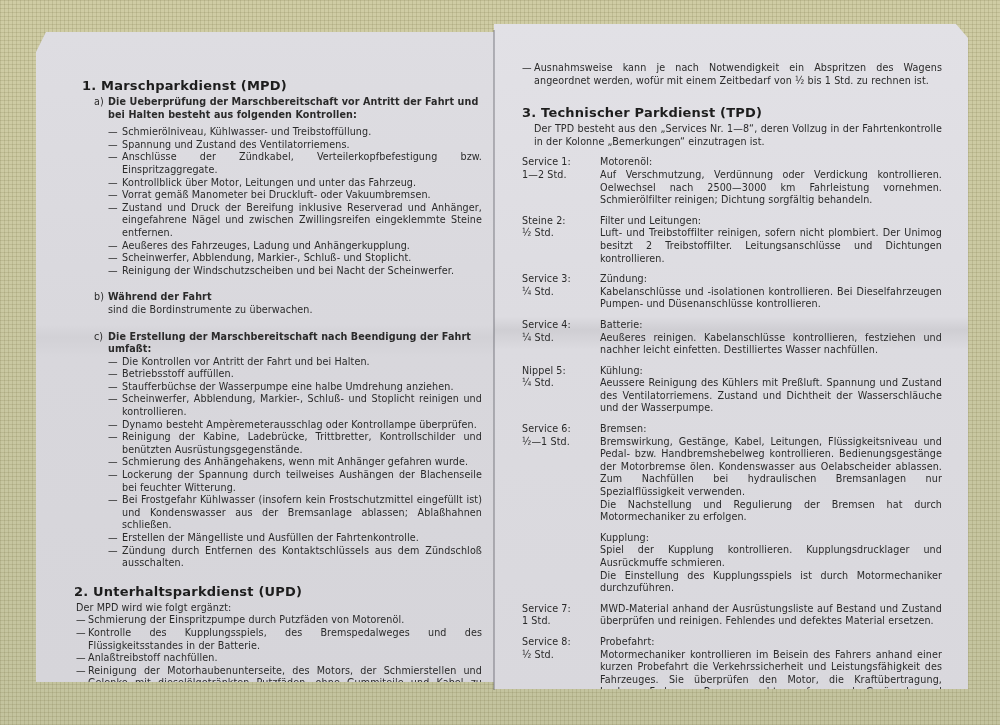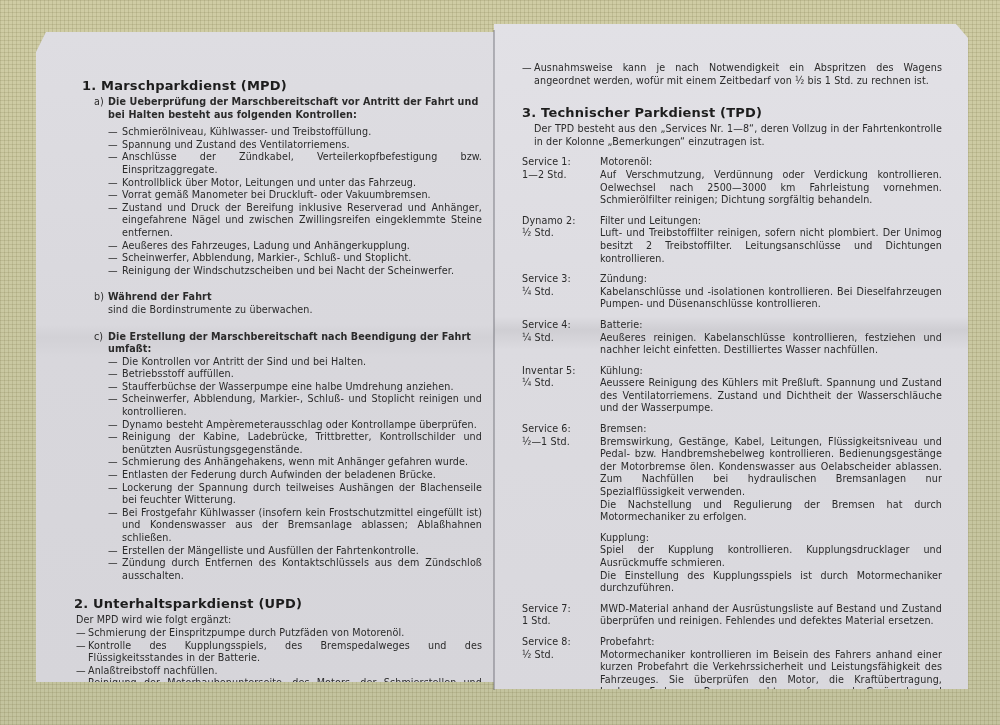--- a/index.html
+++ b/index.html
@@ -78,28 +78,27 @@
           </div>
         <div class="sub-body">sind die Bordinstrumente zu überwachen.</div>
       </div>
       <div class="gap2"></div>
       <div class="sub">
         <div class="sub-head">
             <span class="lbl">c)</span>
             <span>Die Erstellung der Marschbereitschaft nach Beendigung der Fahrt umfaßt:</span>
           </div>
         <ul class="dash" style="margin-top:0">
-          <li>Die Kontrollen vor Antritt der Sind und bei Halten.</li>
+          <li>Die Kontrollen vor Antritt der Fahrt und bei Halten.</li>
           <li>Betriebsstoff auffüllen.</li>
           <li>Staufferbüchse der Wasserpumpe eine halbe Umdrehung anziehen.</li>
           <li>Scheinwerfer, Abblendung, Markier-, Schluß- und Stoplicht reinigen und kontrollieren.</li>
           <li>Dynamo besteht Ampèremeterausschlag oder Kontrollampe überprüfen.</li>
           <li>Reinigung der Kabine, Ladebrücke, Trittbretter, Kontrollschilder und benützten Ausrüstungsgegenstände.</li>
           <li>Schmierung des Anhängehakens, wenn mit Anhänger gefahren wurde.</li>
-          <li>Entlasten der Federung durch Aufwinden der beladenen Brücke.</li>
           <li>Lockerung der Spannung durch teilweises Aushängen der Blachenseile bei feuchter Witterung.</li>
           <li>Bei Frostgefahr Kühlwasser (insofern kein Frostschutzmittel eingefüllt ist) und Kondenswasser aus der Bremsanlage ablassen; Ablaßhahnen schließen.</li>
           <li>Erstellen der Mängelliste und Ausfüllen der Fahrtenkontrolle.</li>
           <li>Zündung durch Entfernen des Kontaktschlüssels aus dem Zündschloß ausschalten.</li>
         </ul>
       </div>
       <div class="gap2"></div>
       <h2 style="margin-left:-8px">2. Unterhaltsparkdienst (UPD)</h2>
       <div style="margin-left:-6px">
         <p>Der MPD wird wie folgt ergänzt:</p>
@@ -137,21 +136,21 @@
             <div>Service 1:</div>
             <div>1—2 Std.</div>
           </div>
         <div class="body">
             <div class="title">Motorenöl:</div>
             <div>Auf Verschmutzung, Verdünnung oder Verdickung kontrollieren. Oelwechsel nach 2500—3000 km Fahrleistung vornehmen. Schmierölfilter reinigen; Dichtung sorgfältig behandeln.</div>
           </div>
       </div>
       <div class="svc">
         <div class="meta">
-            <div>Dynamo 2:</div>
+            <div>Steine 2:</div>
             <div>½ Std.</div>
           </div>
         <div class="body">
             <div class="title">Filter und Leitungen:</div>
             <div>Luft- und Treibstoffilter reinigen, sofern nicht plombiert. Der Unimog besitzt 2 Treibstoffilter. Leitungsanschlüsse und Dichtungen kontrollieren.</div>
           </div>
       </div>
       <div class="svc">
         <div class="meta">
             <div>Service 3:</div>
@@ -167,21 +166,21 @@
             <div>Service 4:</div>
             <div>¼ Std.</div>
           </div>
         <div class="body">
             <div class="title">Batterie:</div>
             <div>Aeußeres reinigen. Kabelanschlüsse kontrollieren, festziehen und nachher leicht einfetten. Destilliertes Wasser nachfüllen.</div>
           </div>
       </div>
       <div class="svc">
         <div class="meta">
-            <div>Inventar 5:</div>
+            <div>Nippel 5:</div>
             <div>¼ Std.</div>
           </div>
         <div class="body">
             <div class="title">Kühlung:</div>
             <div>Aeussere Reinigung des Kühlers mit Preßluft. Spannung und Zustand des Ventilatorriemens. Zustand und Dichtheit der Wasserschläuche und der Wasserpumpe.</div>
           </div>
       </div>
       <div class="svc">
         <div class="meta">
             <div>Service 6:</div>

